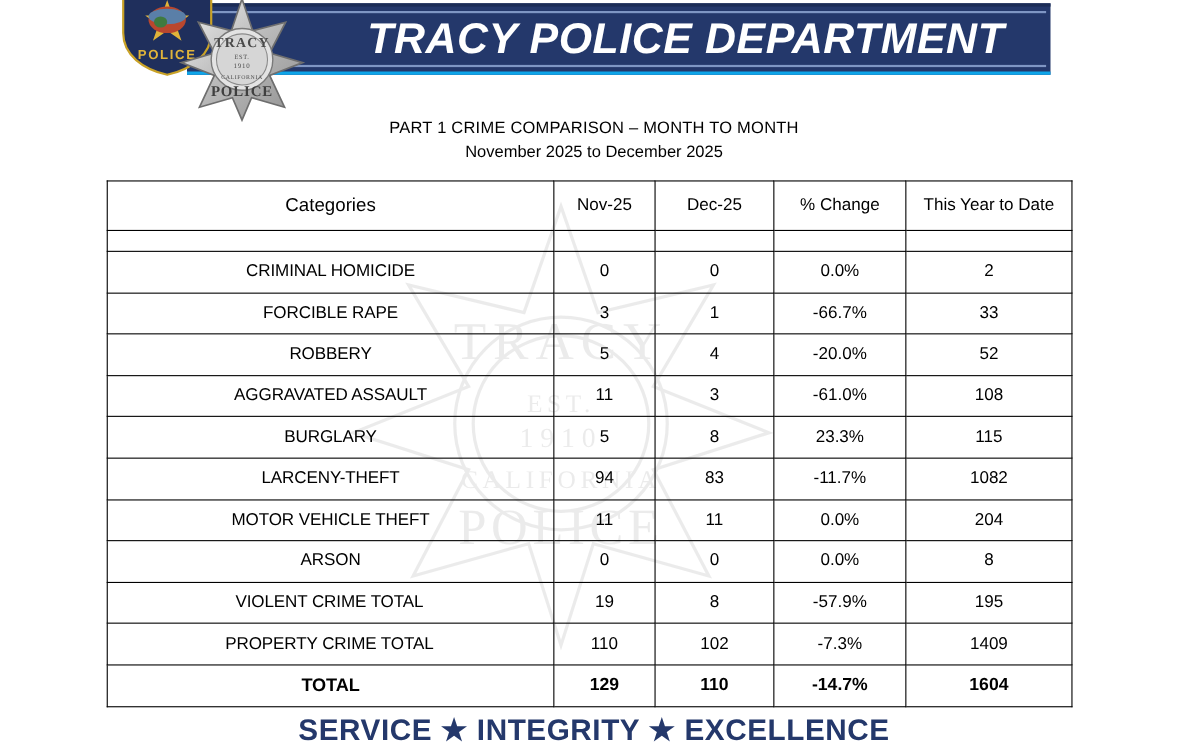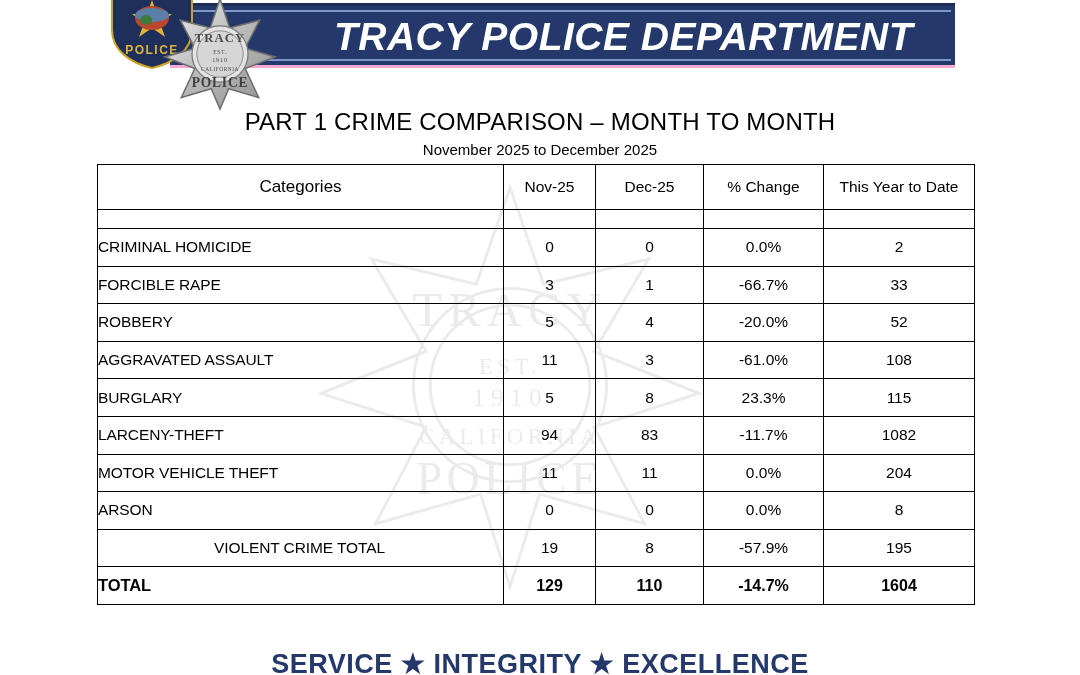--- a/index.html
+++ b/index.html
@@ -37,21 +37,21 @@
   }
   #banner {
     position: absolute;
     left: 170px;
     top: 3px;
     width: 785px;
     height: 65px;
     background: #24386b;
     box-sizing: border-box;
     border-top: 3px solid #1b2c56;
-    border-bottom: 3px solid #f9a8d4;
+    border-bottom: 3px solid #0ea5e9;
   }
   #banner .inner-rule-top,
   #banner .inner-rule-bottom {
     position: absolute;
     left: 4px;
     right: 4px;
     height: 2px;
     background: #7f96c4;
   }
   #banner .inner-rule-top { top: 4px; }
@@ -91,21 +91,21 @@
   }
 
   
   #title-block {
     position: relative;
     z-index: 2;
     text-align: center;
     margin-top: 16px;
   }
   #doc-title {
-    font-size: 24px;
+    font-size: 15px;
     letter-spacing: 0.2px;
     line-height: 1.2;
   }
   #doc-subtitle {
     font-size: 15px;
     margin-top: 4px;
     line-height: 1.2;
   }
 
   
@@ -143,21 +143,21 @@
     font-size: 15px;
     text-align: center;
     vertical-align: middle;
   }
   thead th.cat-head { font-size: 17px; }
 
   tr.spacer td { height: 18px; }
 
   tbody tr.data-row td { height: 36.6px; vertical-align: middle; }
   td.cat {
-    text-align: left;
+    text-align: center;
     padding-left: 5px;
     font-size: 15.5px;
     letter-spacing: -0.1px;
   }
   td.cat.right {
     text-align: center;
     padding-left: 0;
     padding-right: 2px;
   }
   td.num {
@@ -330,20 +330,27 @@
           <td class="num">0.0%</td>
           <td class="num">8</td>
         </tr>
         <tr class="data-row">
           <td class="cat right">VIOLENT CRIME TOTAL</td>
           <td class="num">19</td>
           <td class="num">8</td>
           <td class="num">-57.9%</td>
           <td class="num">195</td>
         </tr>
+        <tr class="data-row">
+          <td class="cat right">PROPERTY CRIME TOTAL</td>
+          <td class="num">110</td>
+          <td class="num">102</td>
+          <td class="num">-7.3%</td>
+          <td class="num">1409</td>
+        </tr>
         <tr class="data-row grand">
           <td class="cat">TOTAL</td>
           <td class="num">129</td>
           <td class="num">110</td>
           <td class="num">-14.7%</td>
           <td class="num">1604</td>
         </tr>
       </tbody>
   </table>
 </div>

